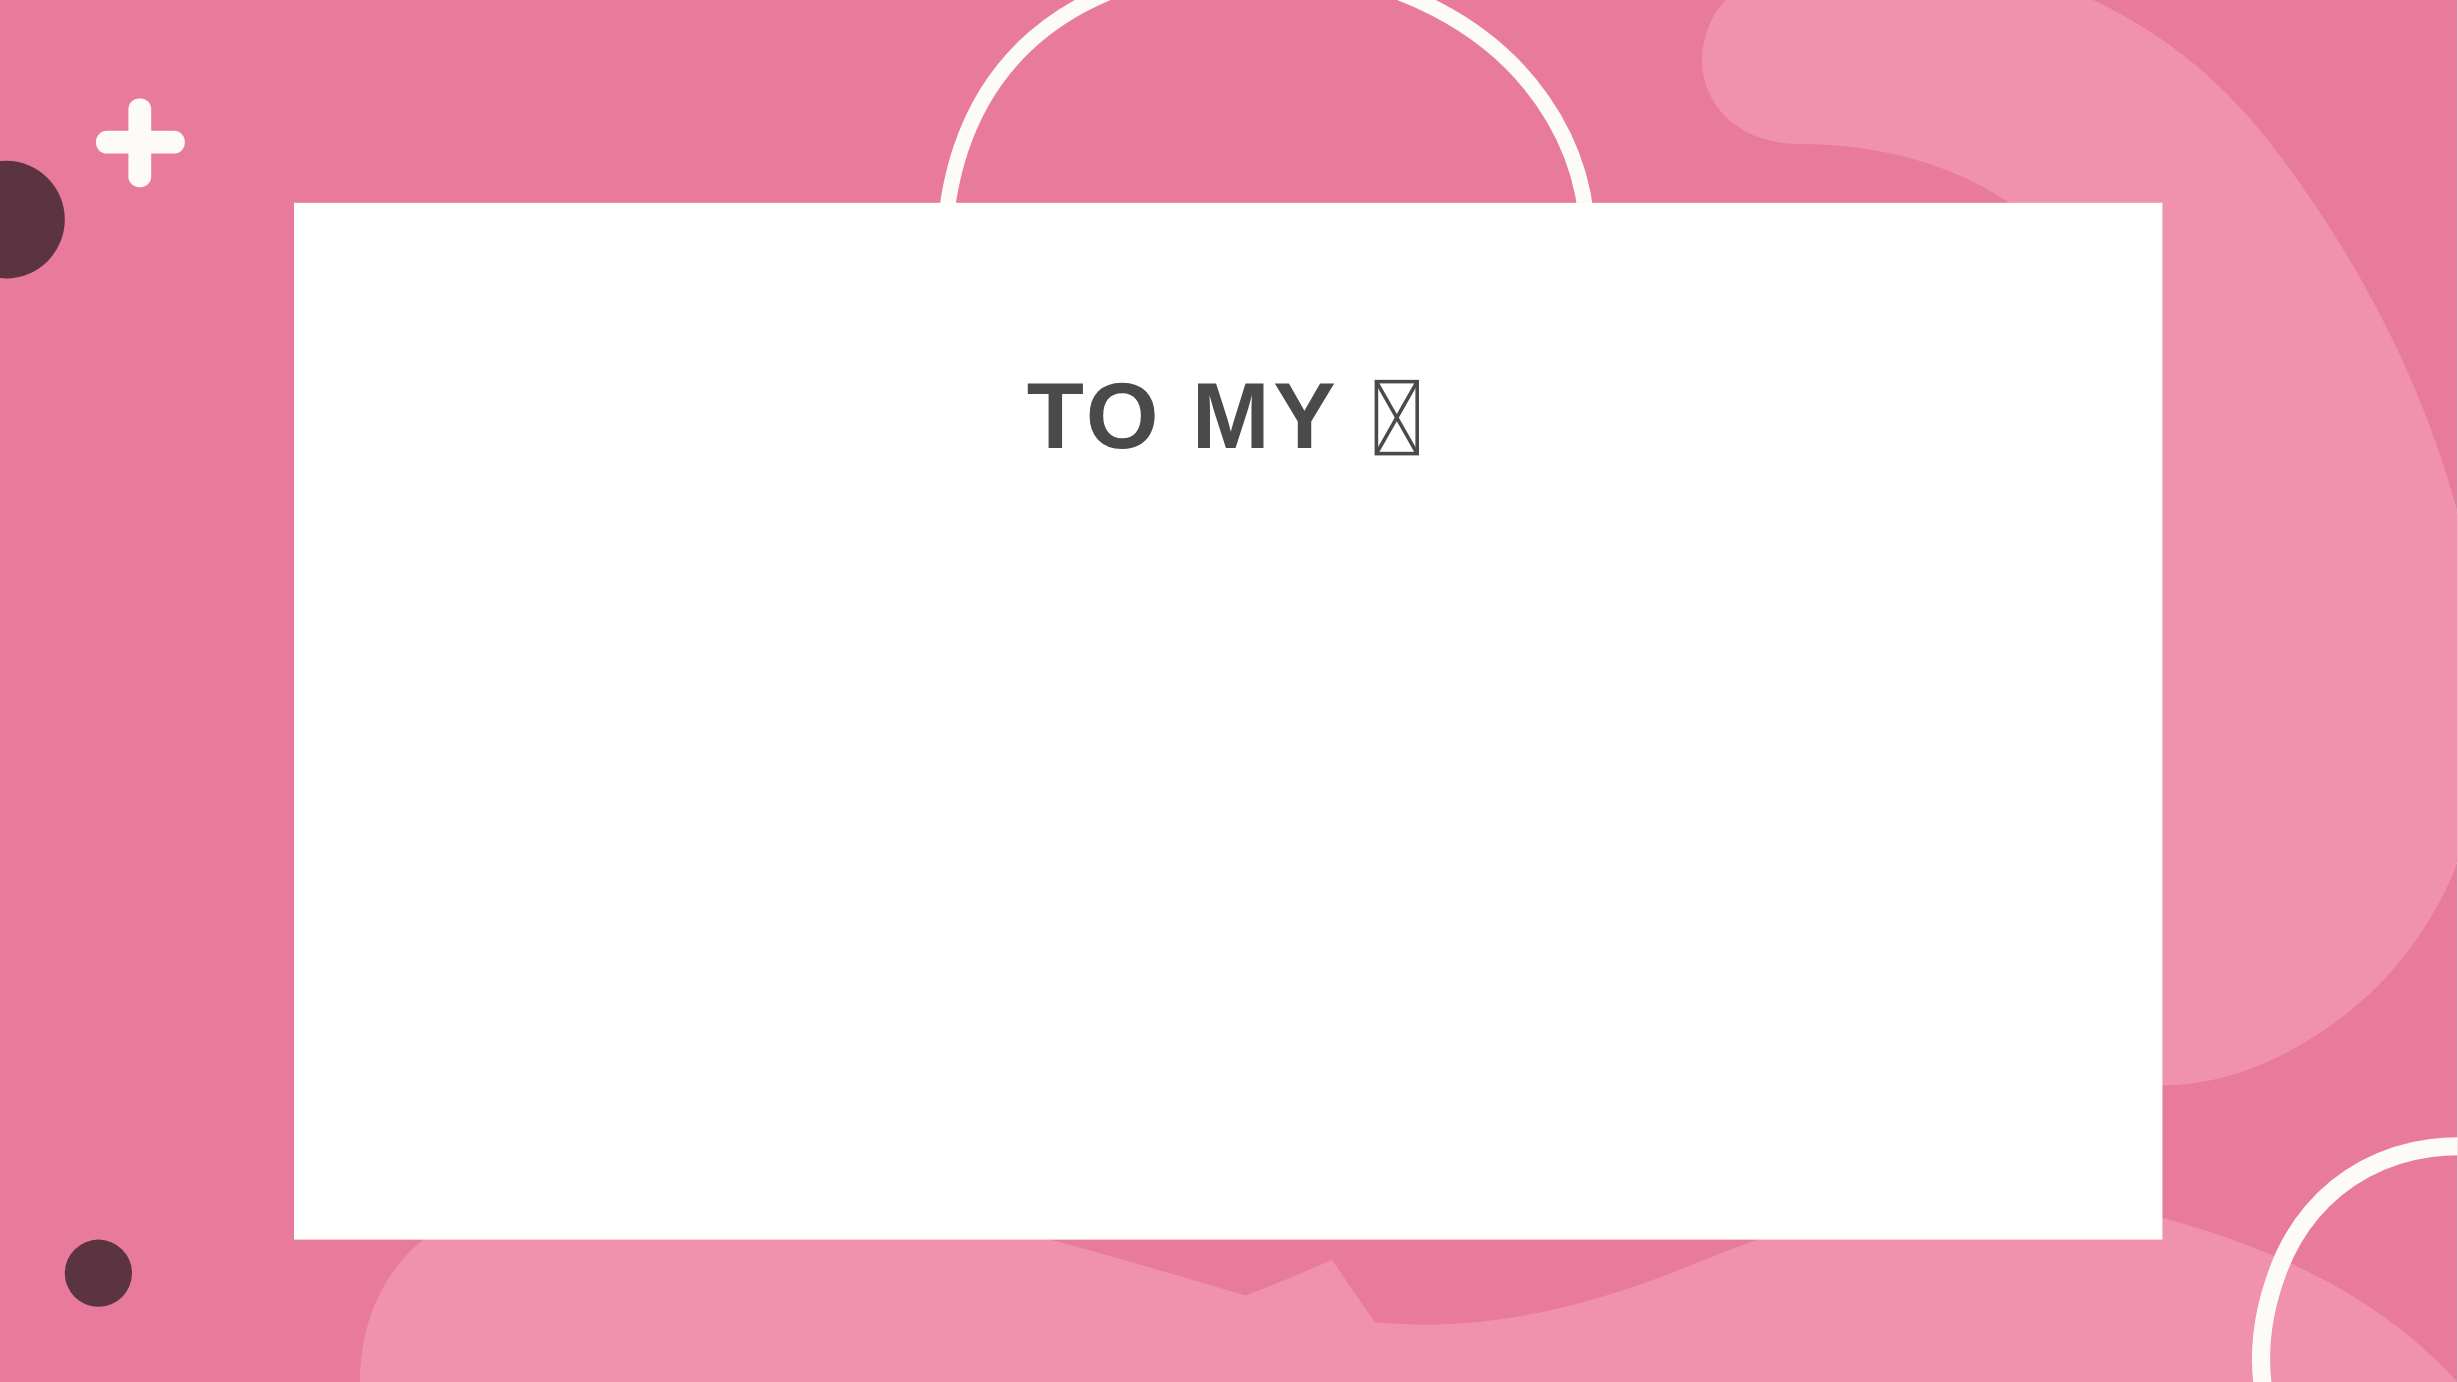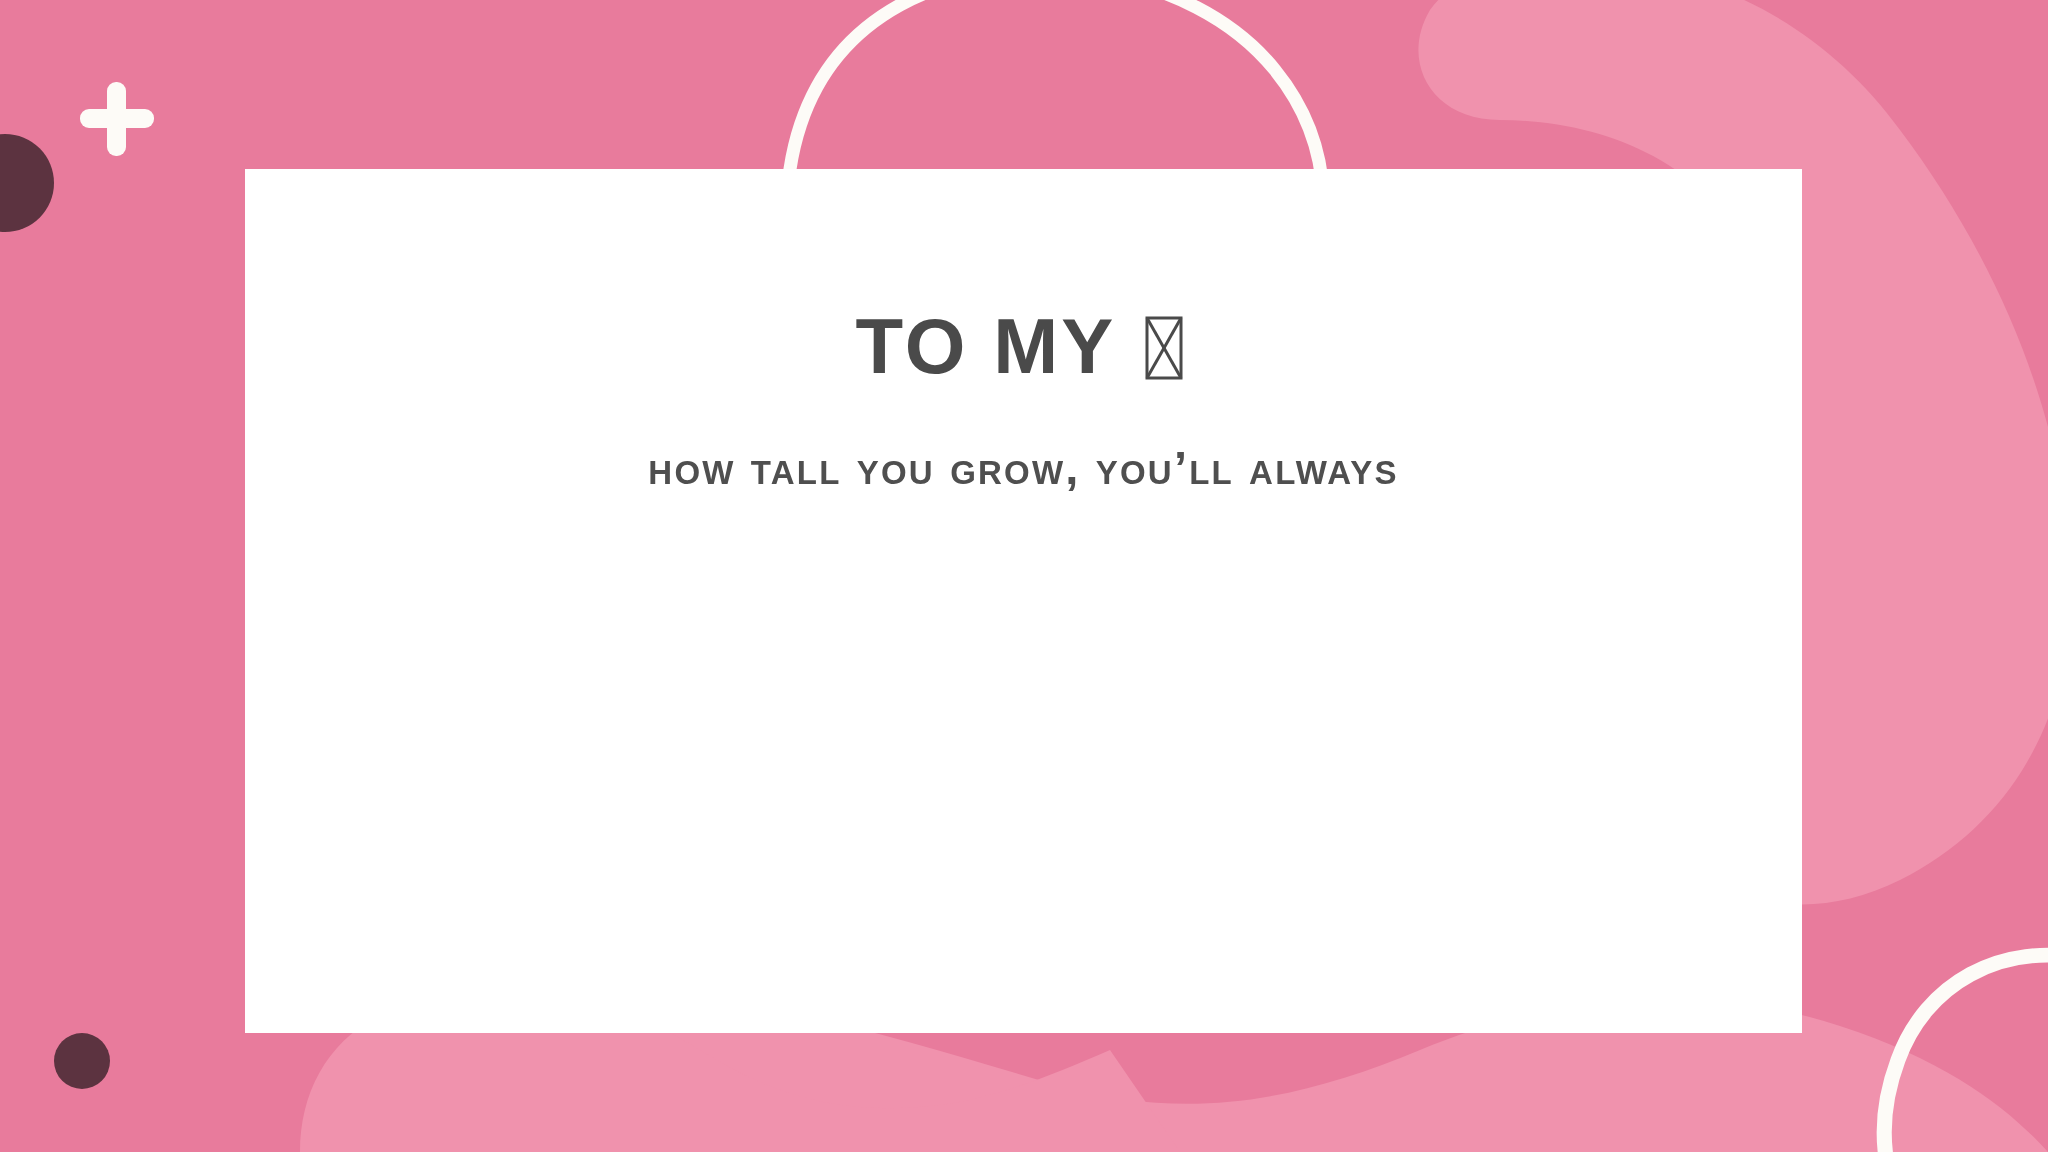--- a/index.html
+++ b/index.html
@@ -171,18 +171,17 @@
         <svg viewBox="0 0 38 64" width="38" height="64" aria-hidden="true">
           <rect x="2" y="2" width="34" height="60" fill="none" stroke="#4A4A4A" stroke-width="3"></rect>
           <line x1="2" y1="2" x2="36" y2="62" stroke="#4A4A4A" stroke-width="3"></line>
           <line x1="36" y1="2" x2="2" y2="62" stroke="#4A4A4A" stroke-width="3"></line>
         </svg>
       </span>
 
     </div>
 
     <div id="body-text">
-      <div class="body-line">how tall you grow, you’ll always</div>
     </div>
 
   </div>
 
 </div>
 
 </body></html>

